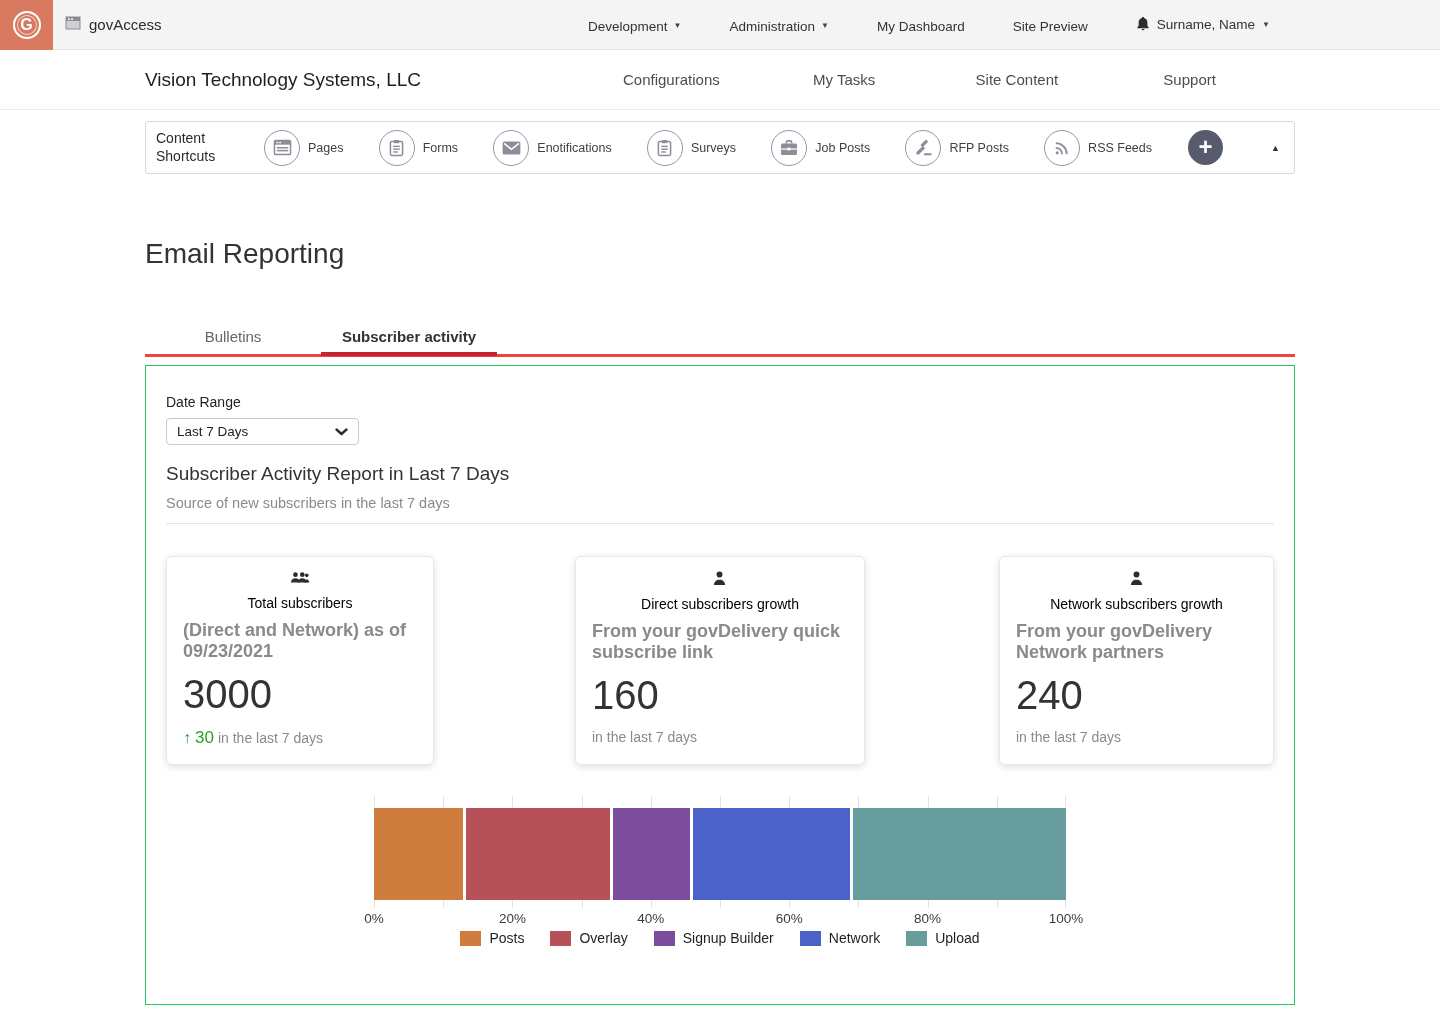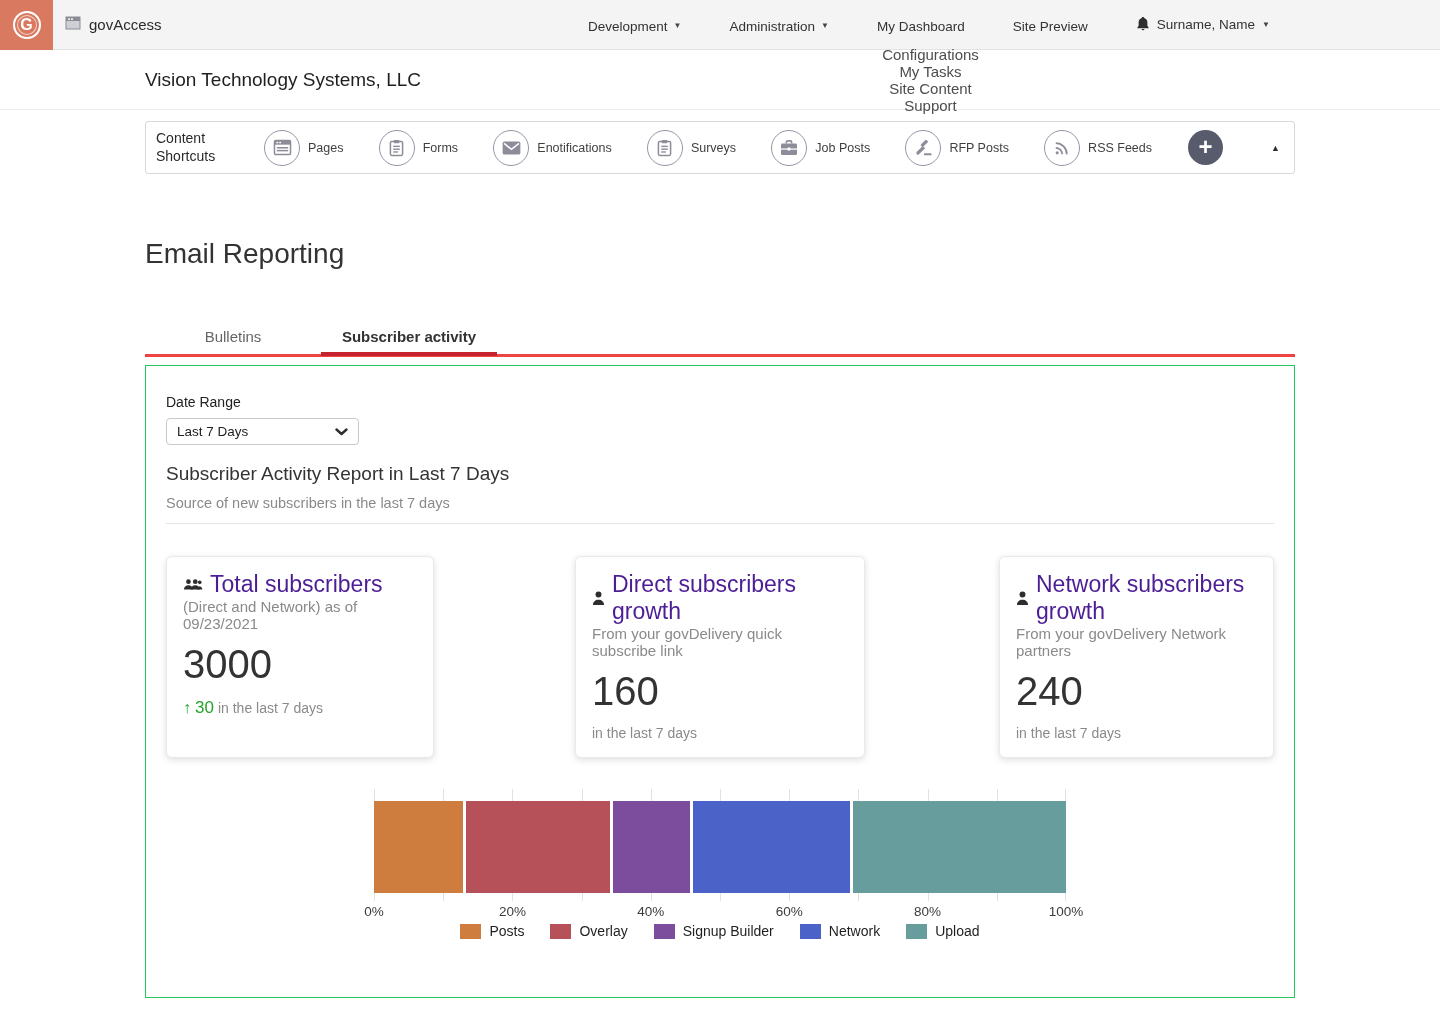--- a/index.html
+++ b/index.html
@@ -19,21 +19,21 @@
   .topnav { display:flex; align-items:flex-end; gap:48px; margin-left:auto;
     padding-right:170px; font-size:13.5px; color:#333; }
   .topnav-item { display:flex; align-items:center; gap:6px; cursor:pointer; white-space:nowrap; }
   .caret-down { font-size:8px; color:#444; line-height:1; }
   .user-item { display:flex; align-items:center; gap:7px; }
 
   
   .siteheader { height:60px; background:#fff; border-bottom:1px solid #ececec;
     display:flex; align-items:center; position:relative; }
   .org-name { margin-left:145px; font-size:19px; color:#1f1f1f; }
-  .sitenav { position:absolute; left:585px; right:164px; display:flex;flex-direction:column; }
+  .sitenav { position:absolute; left:585px; right:164px; display:flex; }
   .sitenav-item { flex:1; text-align:center; font-size:15px; color:#4d4d4d; cursor:pointer; }
 
   
   .shortcuts { width:1150px; margin:11px auto 0 145px; height:53px;
     border:1px solid #d8d8d8; border-radius:3px; background:#fff;
     display:flex; align-items:center; padding:0 14px 0 10px; }
   .sc-title { font-size:14px; color:#2a2a2a; line-height:1.25; width:78px; flex:0 0 78px; }
   .sc-items { flex:1; display:flex; align-items:center; justify-content:space-between; padding:0 18px 0 30px; }
   .sc-item { display:flex; align-items:center; gap:8px; cursor:pointer; }
   .sc-circle { width:36px; height:36px; border:1px solid #9595a8; border-radius:50%;
@@ -66,22 +66,22 @@
   .section-title { margin-top:18px; font-size:19px; color:#333; }
   .section-sub { margin-top:10px; font-size:14.5px; color:#8a8a8a; }
   .divider { margin-top:12px; border:none; border-top:1px solid #e6e6e6; }
 
   .cards { margin-top:32px; display:grid; grid-template-columns:1fr 1fr 1fr; }
   .card { background:#fff; border:1px solid #e9e9e9; border-radius:6px;
     box-shadow:0 2px 7px rgba(0,0,0,.13); padding:14px 16px 16px 16px; }
   .card-1 { width:268px; justify-self:start; }
   .card-2 { width:290px; justify-self:center; }
   .card-3 { width:275px; justify-self:end; }
-  .card-title { display:flex; align-items:center; gap:7px; font-size:23px; color:#4c1d95; }
-  .card-sub { font-size:15px; color:#8a8a8a; }
+  .card-title { display:flex; align-items:center; gap:7px; font-size:14px; color:#000000;flex-direction:column; }
+  .card-sub { margin-top:9px; font-size:18px; color:#8a8a8a;font-weight:bold; }
   .card-value { margin-top:12px; font-size:40px; color:#333; line-height:1; }
   .card-foot { margin-top:14px; font-size:14px; color:#8a8a8a; display:flex; align-items:center; gap:4px; }
   .delta { color:#27a32b; font-size:17px; }
   .arrow-up { color:#27a32b; font-size:16px; font-weight:bold; }
 
   
   .chart { width:692px; margin:31px auto 0 auto; }
   .plot { position:relative; height:112px; }
   .gridline { position:absolute; top:0; bottom:0; width:1px; background:#e2e2e2; }
   .bar-row { position:absolute; left:0; right:0; top:12px; height:92px; display:flex; }

